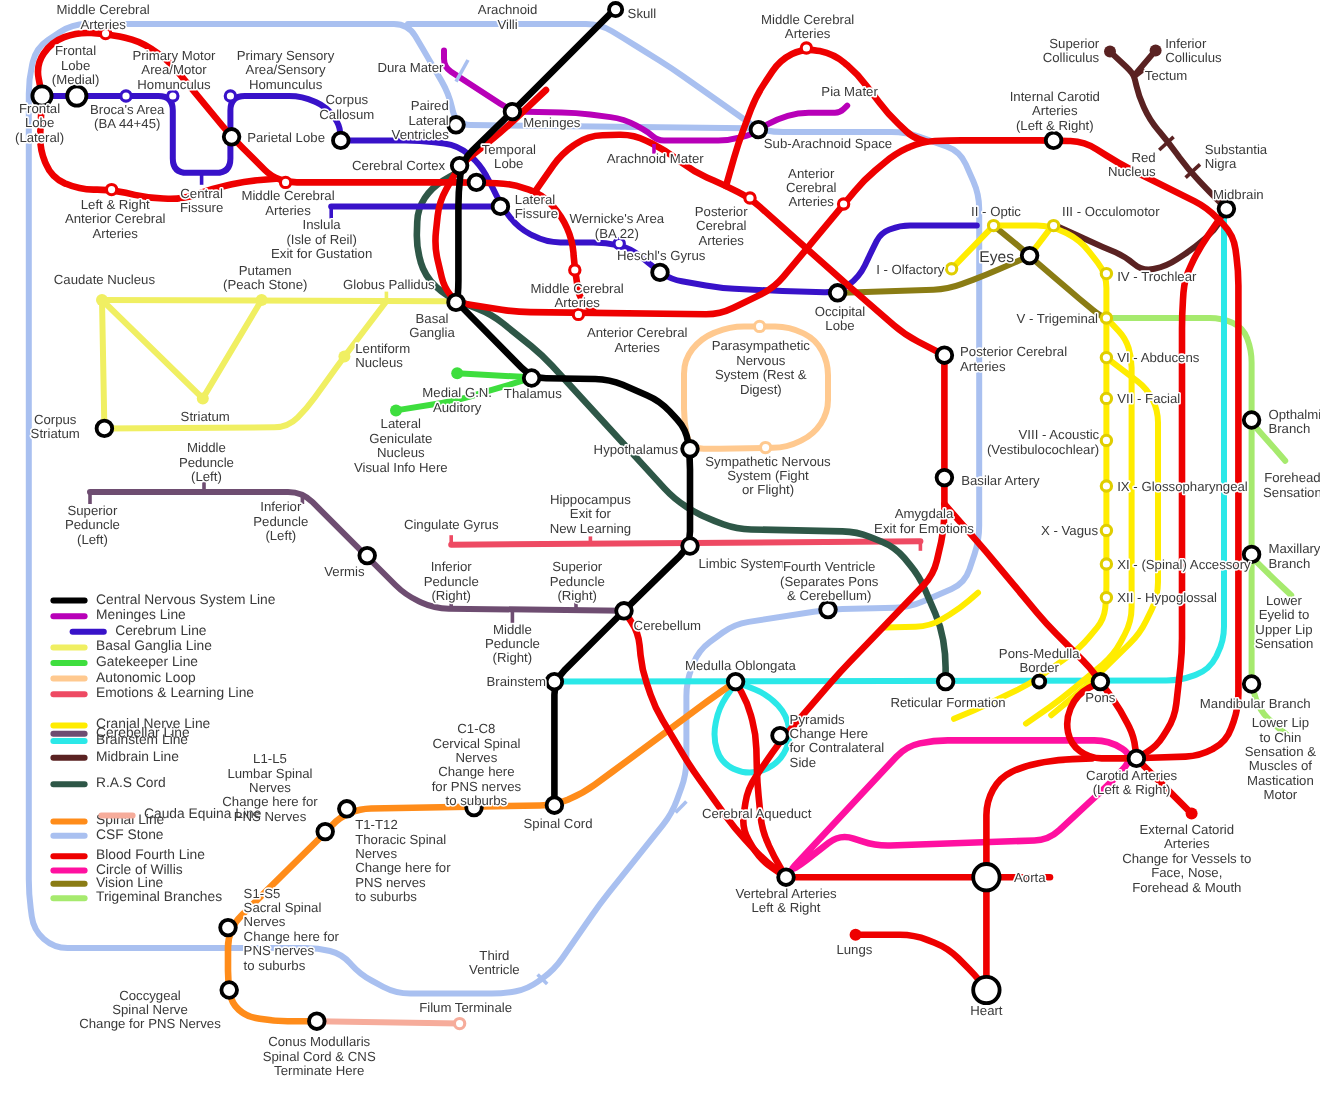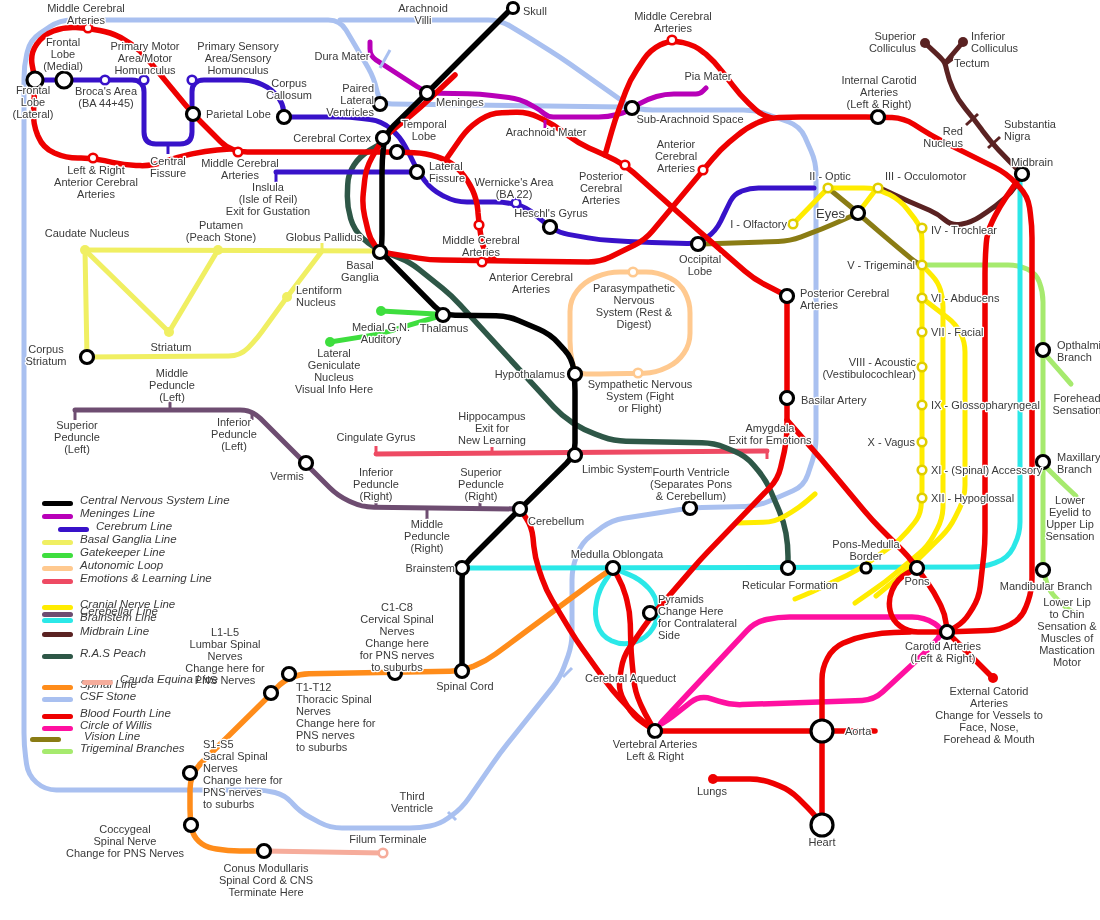--- a/index.html
+++ b/index.html
@@ -1,20 +1,20 @@
 <!DOCTYPE html>
 <html><head>
 <meta charset="utf-8">
 <style>
   html,body{margin:0;padding:0;background:#fff;}
   body{width:1100px;height:920px;position:relative;font-family:"Liberation Sans","DejaVu Sans",sans-serif;}
   #map-wrap{position:absolute;inset:0;}
   svg text{fill:#3a3a3a;stroke:#ffffff;stroke-width:2.6px;paint-order:stroke;stroke-linejoin:round;font-family:"Liberation Sans","DejaVu Sans",sans-serif;}
   #legend{position:absolute;left:0;top:0;width:300px;}
-  .legend-row{position:absolute;display:flex;align-items:flex-end;white-space:nowrap;font-style:italic;}
+  .legend-row{position:absolute;display:flex;align-items:center;white-space:nowrap;}
   .legend-swatch{display:inline-block;width:31px;height:5px;border-radius:3px;margin-right:7px;flex:0 0 auto;}
   .legend-label{font-size:11.5px;color:#3a3a3a;}
 </style>
 </head>
 <body>
 
 <div id="map-wrap">
   <svg id="map" width="1100" height="920" viewBox="0 0 1100 920">
       <path d="M24.0 383.0 L24.0 78.0 Q24 66 26.7 54.3 L27.3 51.7 Q30 40 40.0 33.3 L50.0 26.7 Q60 20 72.0 20.0 L328.3 20.0 Q340 20 346.0 30.0 L346.0 30.0 Q352 40 357.8 50.1 L368.0 67.6 Q374 78 376.7 89.7 L377.3 92.3 Q380 104 392.0 104.1 L622.4 106.9 Q630 107 637.5 108.5 L637.5 108.5 Q645 110 652.6 110.0 L743.0 110.0 Q755 110 766.3 114.0 L788.7 122.0 Q800 126 804.9 137.0 L811.1 151.0 Q816 162 816.0 174.0 L816.0 438.0 Q816 450 812.2 461.4 L807.8 474.6 Q804 486 793.0 490.8 L769.0 501.2 Q758 506 746.0 506.4 L702.0 507.6 Q690 508 678.1 509.8 L623.9 518.2 Q612 520 602.3 527.1 L591.7 534.9 Q582 542 577.7 553.2 L576.3 556.8 Q572 568 572.0 580.0 L572.0 633.0 Q572 645 567.9 656.3 L564.1 666.7 Q560 678 552.5 687.4 L507.5 743.6 Q500 753 493.2 762.9 L468.8 798.1 Q462 808 452.3 815.1 L448.2 818.0 Q440 824 430.0 826.0 L430.0 826.0 Q420 828 409.8 828.0 L342.0 828.0 Q330 828 319.4 822.4 L310.0 817.3 Q300 812 292.5 803.5 L291.8 802.7 Q285 795 275.0 792.5 L275.0 792.5 Q265 790 254.7 790.0 L56.3 790.0 Q45 790 36.5 782.5 L36.5 782.5 Q28 775 26.5 763.8 L25.6 756.9 Q24 745 24.0 733.0 L24.0 712.0 Q24 700 24.0 688.0 Z" fill="none" stroke="#a9c0f0" stroke-width="5" stroke-linecap="round" stroke-linejoin="round"></path>
       <path d="M340 20 L488.3 20.0 Q500 20 510.0 26.0 L510.0 26.0 Q520 32 529.9 38.2 L549.8 50.6 Q560 57 569.8 63.9 L628 105" fill="none" stroke="#a9c0f0" stroke-width="5" stroke-linecap="round" stroke-linejoin="round"></path>
@@ -316,21 +316,21 @@
       <div class="legend-row" style="left: 42px; top: 611px;">
         <span class="legend-swatch" style="background: rgb(43, 232, 232);"></span>
         <span class="legend-label">Brainstem Line</span>
       </div>
       <div class="legend-row" style="left: 42px; top: 625px;">
         <span class="legend-swatch" style="background: rgb(90, 34, 34);"></span>
         <span class="legend-label">Midbrain Line</span>
       </div>
       <div class="legend-row" style="left: 42px; top: 647px;">
         <span class="legend-swatch" style="background: rgb(46, 87, 71);"></span>
-        <span class="legend-label">R.A.S Peach</span>
+        <span class="legend-label">R.A.S Cord</span>
       </div>
       <div class="legend-row" style="left: 42px; top: 678px;">
         <span class="legend-swatch" style="background: rgb(255, 140, 26);"></span>
         <span class="legend-label">Spinal Line</span>
       </div>
       <div class="legend-row" style="left: 42px; top: 673px; padding-left: 40px;">
         <span class="legend-swatch" style="background: rgb(246, 172, 155);"></span>
         <span class="legend-label">Cauda Equina Line</span>
       </div>
       <div class="legend-row" style="left: 42px; top: 690px;">
@@ -338,21 +338,21 @@
         <span class="legend-label">CSF Stone</span>
       </div>
       <div class="legend-row" style="left: 42px; top: 707px;">
         <span class="legend-swatch" style="background: rgb(238, 0, 0);"></span>
         <span class="legend-label">Blood Fourth Line</span>
       </div>
       <div class="legend-row" style="left: 42px; top: 719px;">
         <span class="legend-swatch" style="background: rgb(255, 16, 160);"></span>
         <span class="legend-label">Circle of Willis</span>
       </div>
-      <div class="legend-row" style="left: 30px; top: 730px; gap: 16px;">
+      <div class="legend-row" style="left: 42px; top: 730px;">
         <span class="legend-swatch" style="background: rgb(138, 124, 20);"></span>
         <span class="legend-label">Vision Line</span>
       </div>
       <div class="legend-row" style="left: 42px; top: 742px;">
         <span class="legend-swatch" style="background: rgb(166, 234, 110);"></span>
         <span class="legend-label">Trigeminal Branches</span>
       </div>
     </div>
 </div>
 

